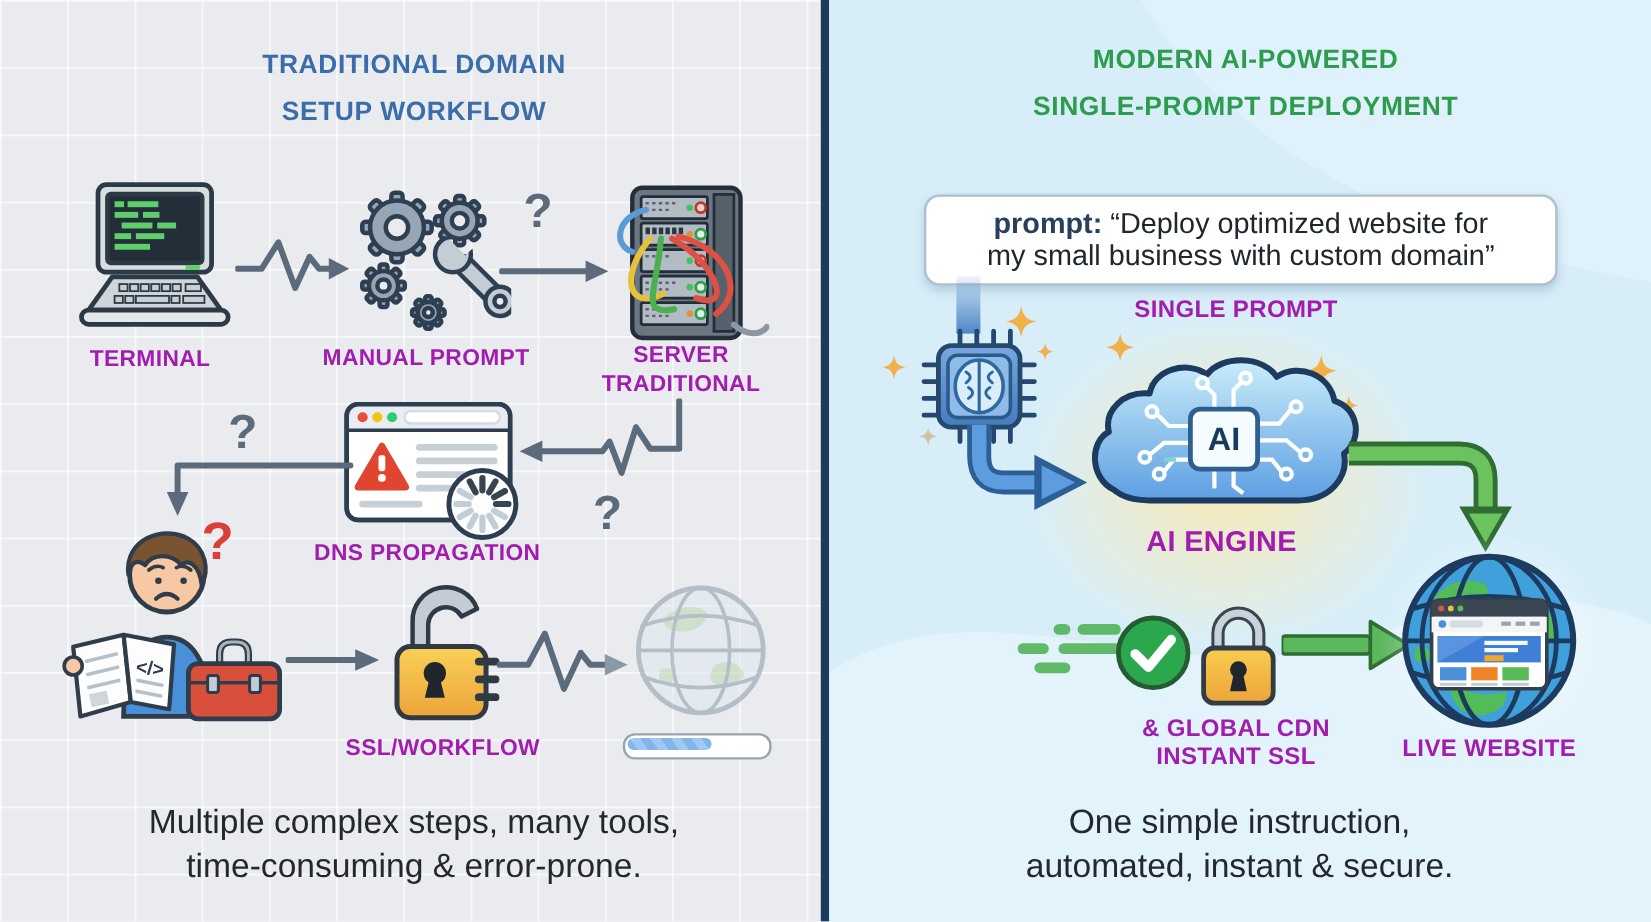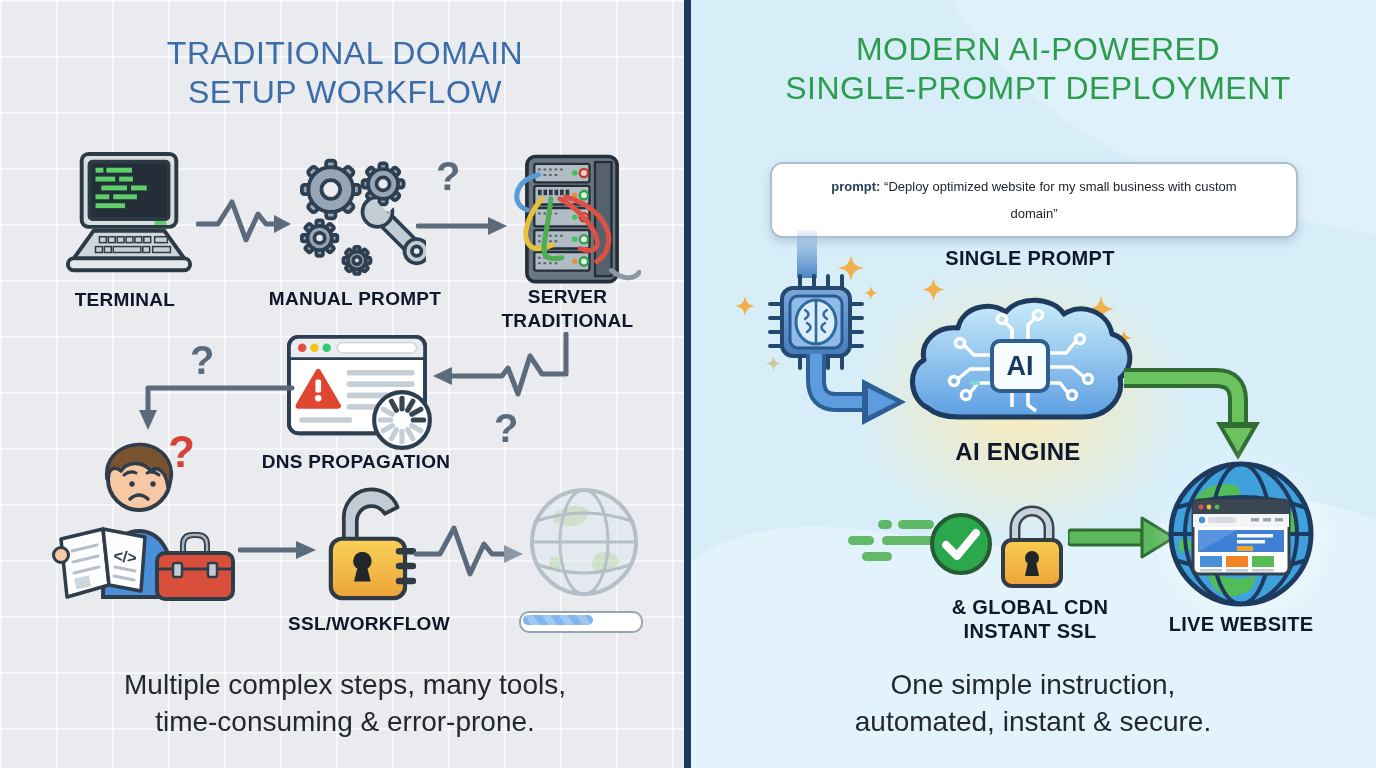--- a/index.html
+++ b/index.html
@@ -5,30 +5,30 @@
   html,body{margin:0;padding:0}
   body{width:1376px;height:768px;overflow:hidden;font-family:"Liberation Sans",sans-serif}
   .stage{position:relative;width:1376px;height:768px;background:#e9ebee}
   .abs{position:absolute}
   .half-left{left:0;top:0;width:684px;height:768px;background-color:#e9ebee;
     background-image:linear-gradient(rgba(255,255,255,.6) 2px,transparent 2px),
                      linear-gradient(90deg,rgba(255,255,255,.6) 2px,transparent 2px);
     background-size:56px 56px}
   .half-right{left:691px;top:0;width:685px;height:768px;background:#d7eef9;overflow:hidden}
   .divider{left:684px;top:0;width:7px;height:768px;background:#1b3a5c}
-  .title{font-weight:normal;font-size:32px;line-height:39px;text-align:center;letter-spacing:.5px}
+  .title{font-weight:bold;font-size:22px;line-height:39px;text-align:center;letter-spacing:.5px}
   .t-left{color:#3a6da9}
   .t-right{color:#2d9c4f}
-  .lbl{font-weight:bold;font-size:19px;line-height:24px;color:#0f172a;text-align:center;letter-spacing:.3px}
+  .lbl{font-weight:bold;font-size:19px;line-height:24px;color:#a21caf;text-align:center;letter-spacing:.3px}
   .sum{font-size:28px;line-height:37px;color:#23282e;text-align:center}
   .qmark{font-weight:bold;color:#5b6b7c;font-size:40px;line-height:40px}
   .q-red{color:#d8403a;font-size:44px}
   .promptbox{width:524px;height:72px;background:#fff;border:2px solid #aebfd0;border-radius:13px;
     box-shadow:0 4px 8px rgba(90,120,150,.28);display:flex;align-items:center;justify-content:center}
-  .promptbox p{margin:11px;padding:0 26px;font-size:13px;line-height:27px;color:#20262e;text-align:center}
+  .promptbox p{margin:11px;padding:0 26px;font-size:24px;line-height:27px;color:#20262e;text-align:center}
   .promptbox b{color:#27405c}
   .connector{background:linear-gradient(180deg,rgba(130,175,220,.12),#4f86c6)}
   .glow{background:radial-gradient(closest-side,rgba(250,233,178,.95),rgba(250,233,178,0))}
   .glow-w{background:radial-gradient(closest-side,rgba(255,255,255,.8),rgba(255,255,255,0))}
   .pbar{width:120px;height:18px;background:#fff;border:2px solid #97a5b2;border-radius:10px}
   .pbar .fill{width:58%;height:10px;margin:2px;border-radius:6px;
     background:repeating-linear-gradient(55deg,#84b5ea 0 7px,#a0c8f0 7px 14px)}
   svg{display:block}
 </style>
 </head>

